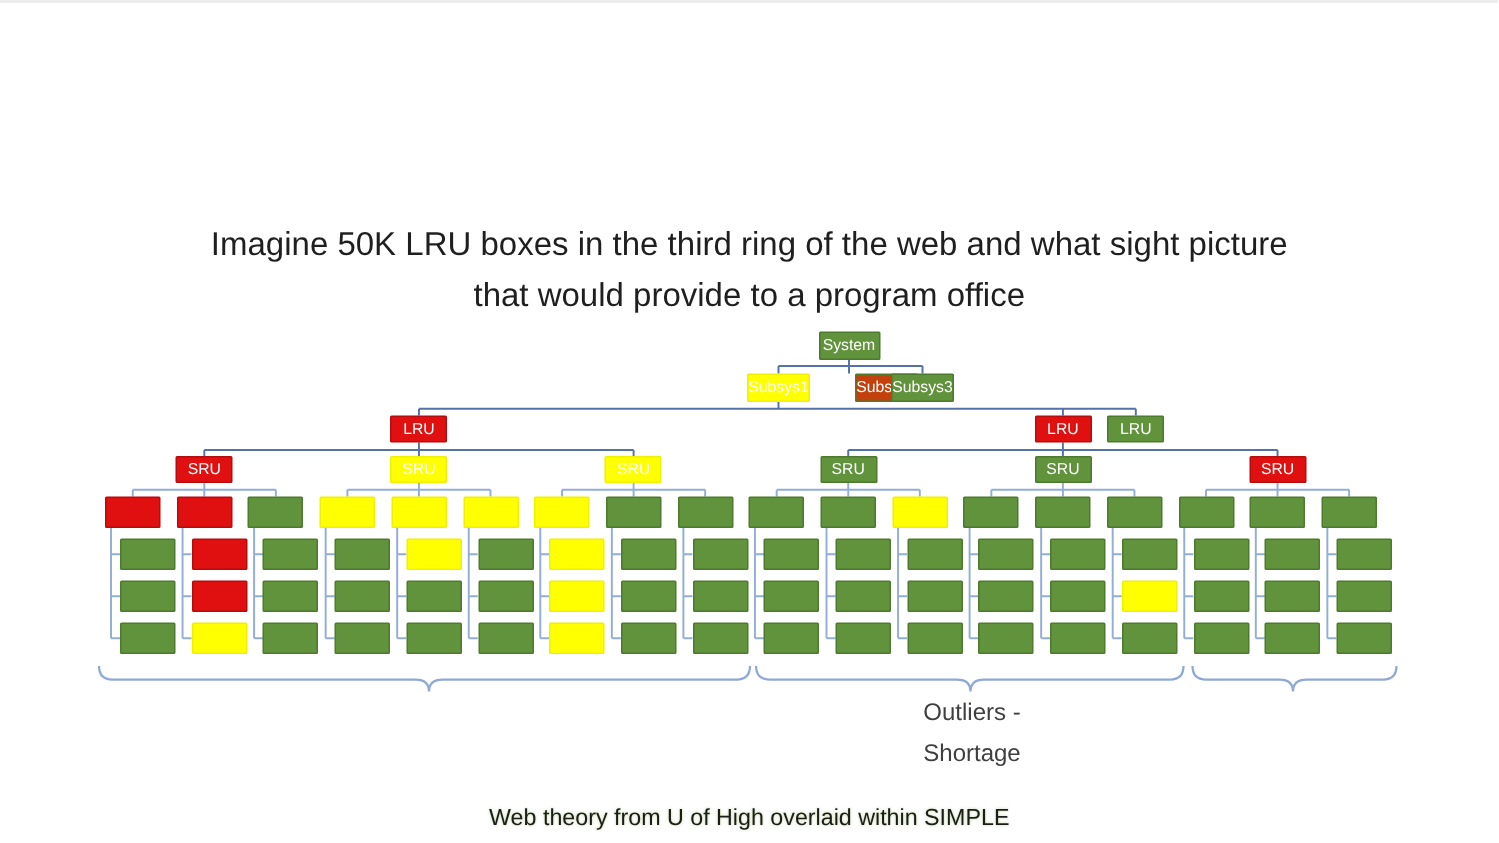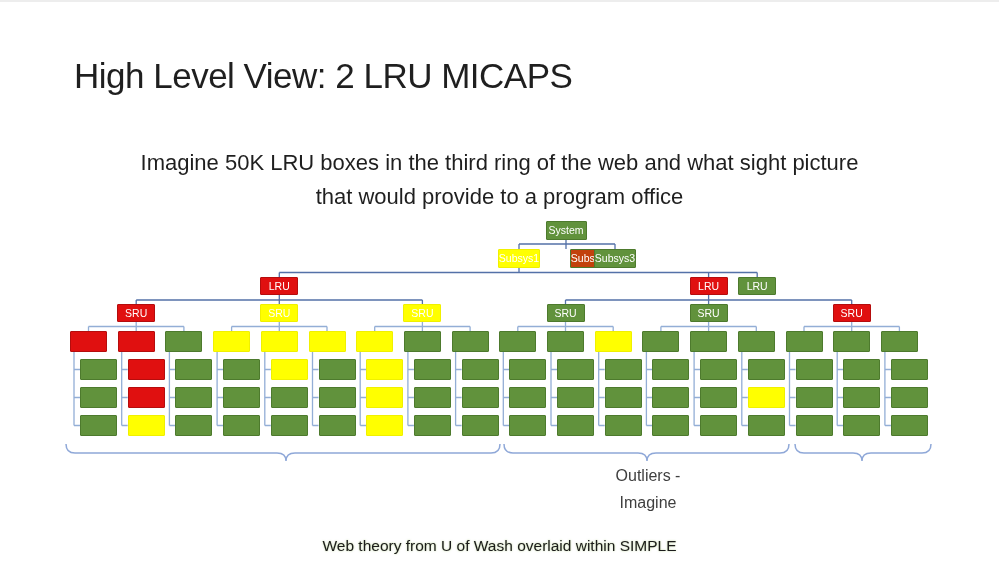--- a/index.html
+++ b/index.html
@@ -40,21 +40,20 @@
     text-align:center;font-size:15.5px;color:#1c1c1c;
     text-shadow:0 0 2px rgba(130,175,60,0.55);
   }
 </style>
 </head>
 <body>
 
 <div class="slide">
   <div class="top-line"></div>
 
-  <div class="title">High Level View: 2 LRU MICAPS</div>
   <div class="subtitle">Imagine 50K LRU boxes in the third ring of the web and what sight picture
 that would provide to a program office</div>
 
   <svg id="diagram-svg" width="999" height="562">
     <path id="path-dark" fill="none" d="M566,240 V244 M519,244 H615 M519,244 V249 M566,244 V249 M615,244 V249 M519,268 V272.5 M279.3,272.5 H757.2 M279.3,272.5 V277 M708.6,272.5 V277 M757.2,272.5 V277 M279.3,295 V300 M136.2,300 H422.40000000000003 M136.2,300 V304 M279.3,300 V304 M422.40000000000003,300 V304 M708.6,295 V300 M565.5,300 H851.7 M565.5,300 V304 M708.6,300 V304 M851.7,300 V304 " stroke="#5471a8" stroke-width="1.3"></path>
     <path id="path-light" fill="none" d="M136.2,322 V326.5 M88.5,326.5 H183.9 M88.5,326.5 V331 M136.2,326.5 V331 M183.9,326.5 V331 M279.3,322 V326.5 M231.60000000000002,326.5 H327 M231.60000000000002,326.5 V331 M279.3,326.5 V331 M327,326.5 V331 M422.40000000000003,322 V326.5 M374.70000000000005,326.5 H470.1 M374.70000000000005,326.5 V331 M422.40000000000003,326.5 V331 M470.1,326.5 V331 M565.5,322 V326.5 M517.8,326.5 H613.2 M517.8,326.5 V331 M565.5,326.5 V331 M613.2,326.5 V331 M708.6,322 V326.5 M660.9000000000001,326.5 H756.3000000000001 M660.9000000000001,326.5 V331 M708.6,326.5 V331 M756.3000000000001,326.5 V331 M851.7,322 V326.5 M804,326.5 H899.4000000000001 M804,326.5 V331 M851.7,326.5 V331 M899.4000000000001,326.5 V331 M74,352 V425.5 M74,369.5 H80 M74,397.5 H80 M74,425.5 H80 M121.7,352 V425.5 M121.7,369.5 H127.7 M121.7,397.5 H127.7 M121.7,425.5 H127.7 M169.4,352 V425.5 M169.4,369.5 H175.4 M169.4,397.5 H175.4 M169.4,425.5 H175.4 M217.10000000000002,352 V425.5 M217.10000000000002,369.5 H223.10000000000002 M217.10000000000002,397.5 H223.10000000000002 M217.10000000000002,425.5 H223.10000000000002 M264.8,352 V425.5 M264.8,369.5 H270.8 M264.8,397.5 H270.8 M264.8,425.5 H270.8 M312.5,352 V425.5 M312.5,369.5 H318.5 M312.5,397.5 H318.5 M312.5,425.5 H318.5 M360.20000000000005,352 V425.5 M360.20000000000005,369.5 H366.20000000000005 M360.20000000000005,397.5 H366.20000000000005 M360.20000000000005,425.5 H366.20000000000005 M407.90000000000003,352 V425.5 M407.90000000000003,369.5 H413.90000000000003 M407.90000000000003,397.5 H413.90000000000003 M407.90000000000003,425.5 H413.90000000000003 M455.6,352 V425.5 M455.6,369.5 H461.6 M455.6,397.5 H461.6 M455.6,425.5 H461.6 M503.3,352 V425.5 M503.3,369.5 H509.3 M503.3,397.5 H509.3 M503.3,425.5 H509.3 M551,352 V425.5 M551,369.5 H557 M551,397.5 H557 M551,425.5 H557 M598.7,352 V425.5 M598.7,369.5 H604.7 M598.7,397.5 H604.7 M598.7,425.5 H604.7 M646.4000000000001,352 V425.5 M646.4000000000001,369.5 H652.4000000000001 M646.4000000000001,397.5 H652.4000000000001 M646.4000000000001,425.5 H652.4000000000001 M694.1,352 V425.5 M694.1,369.5 H700.1 M694.1,397.5 H700.1 M694.1,425.5 H700.1 M741.8000000000001,352 V425.5 M741.8000000000001,369.5 H747.8000000000001 M741.8000000000001,397.5 H747.8000000000001 M741.8000000000001,425.5 H747.8000000000001 M789.5,352 V425.5 M789.5,369.5 H795.5 M789.5,397.5 H795.5 M789.5,425.5 H795.5 M837.2,352 V425.5 M837.2,369.5 H843.2 M837.2,397.5 H843.2 M837.2,425.5 H843.2 M884.9000000000001,352 V425.5 M884.9000000000001,369.5 H890.9000000000001 M884.9000000000001,397.5 H890.9000000000001 M884.9000000000001,425.5 H890.9000000000001 " stroke="#93aed6" stroke-width="1.3"></path>
     <path id="path-brace-1" fill="none" d="M66,444 Q66,453 75,453 H277 Q286,453 286,461 Q286,453 295,453 H491 Q500,453 500,444" stroke="#8fa8d8" stroke-width="1.5"></path>
     <path id="path-brace-2" fill="none" d="M504,444 Q504,453 513,453 H638 Q647,453 647,461 Q647,453 656,453 H780 Q789,453 789,444" stroke="#8fa8d8" stroke-width="1.5"></path>
     <path id="path-brace-3" fill="none" d="M795,444 Q795,453 804,453 H853 Q862,453 862,461 Q862,453 871,453 H922 Q931,453 931,444" stroke="#8fa8d8" stroke-width="1.5"></path>
   </svg>
@@ -141,16 +140,16 @@
       <div class="node" style="left: 843.2px; top: 359px; width: 37px; height: 21px; background: rgb(97, 146, 60); border-color: rgb(77, 122, 45); color: rgb(255, 255, 255);"></div>
       <div class="node" style="left: 843.2px; top: 387px; width: 37px; height: 21px; background: rgb(97, 146, 60); border-color: rgb(77, 122, 45); color: rgb(255, 255, 255);"></div>
       <div class="node" style="left: 843.2px; top: 415px; width: 37px; height: 21px; background: rgb(97, 146, 60); border-color: rgb(77, 122, 45); color: rgb(255, 255, 255);"></div>
       <div class="node" style="left: 880.9px; top: 331px; width: 37px; height: 21px; background: rgb(97, 146, 60); border-color: rgb(77, 122, 45); color: rgb(255, 255, 255);"></div>
       <div class="node" style="left: 890.9px; top: 359px; width: 37px; height: 21px; background: rgb(97, 146, 60); border-color: rgb(77, 122, 45); color: rgb(255, 255, 255);"></div>
       <div class="node" style="left: 890.9px; top: 387px; width: 37px; height: 21px; background: rgb(97, 146, 60); border-color: rgb(77, 122, 45); color: rgb(255, 255, 255);"></div>
       <div class="node" style="left: 890.9px; top: 415px; width: 37px; height: 21px; background: rgb(97, 146, 60); border-color: rgb(77, 122, 45); color: rgb(255, 255, 255);"></div>
     </div>
 
   <div class="annotation" style="left:518px;top:463px;width:260px;">Outliers -
-Imagine</div>
+Shortage</div>
 
-  <div class="footer">Web theory from U of Wash overlaid within SIMPLE</div>
+  <div class="footer">Web theory from U of High overlaid within SIMPLE</div>
 </div>
 
 </body></html>

